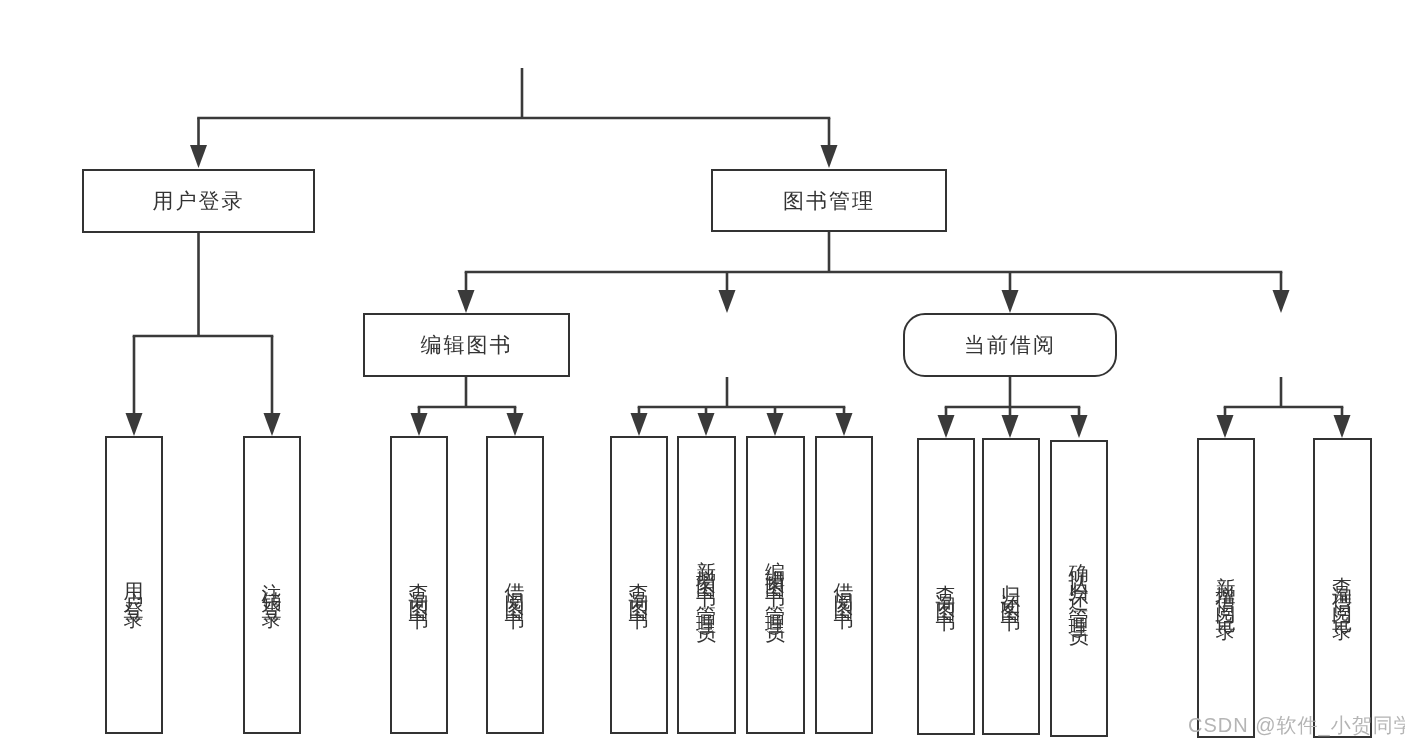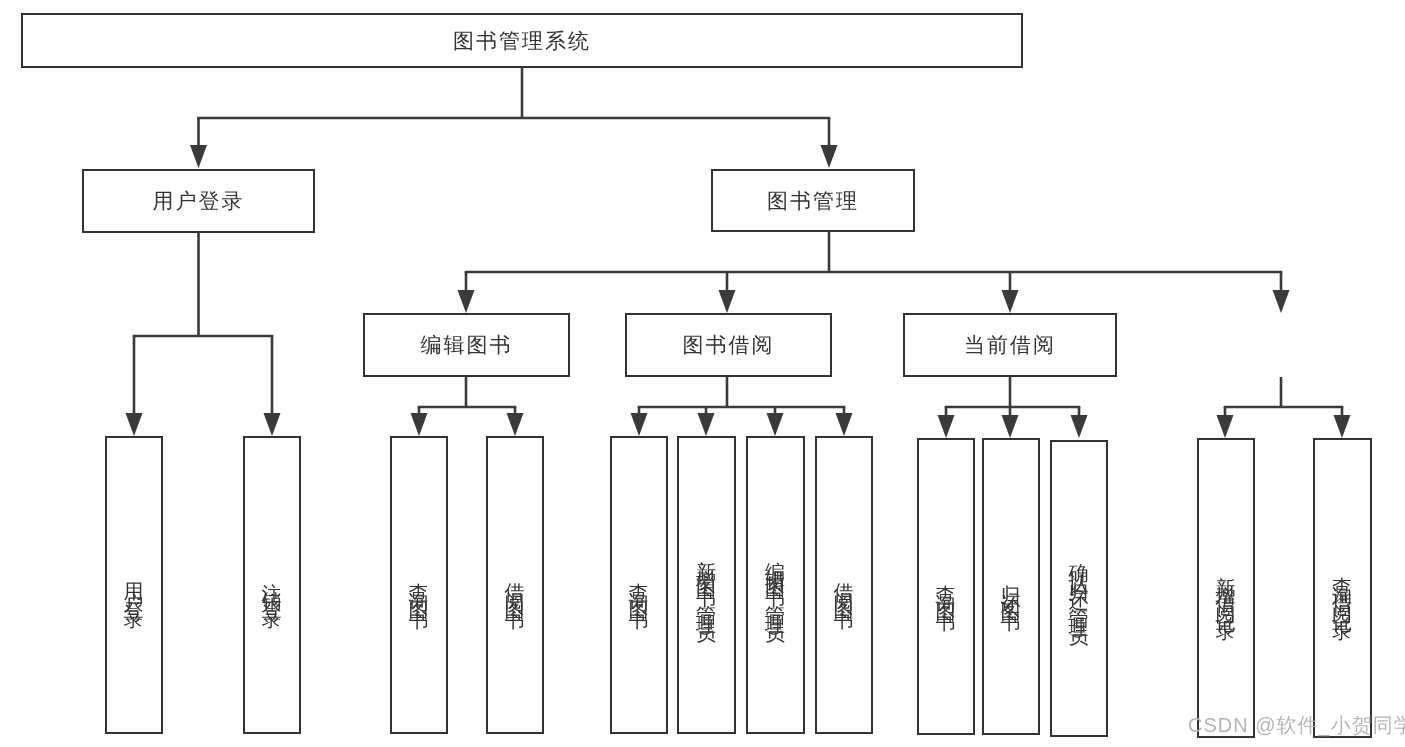--- a/index.html
+++ b/index.html
@@ -119,28 +119,26 @@
     <polygon points="1070.5,415 1087.5,415 1079,438"></polygon>
 
     <path d="M1281,377 V407"></path>
     <path d="M1223.7,407 H1343.3"></path>
     <path d="M1225,407 V418"></path>
     <path d="M1342,407 V418"></path>
     <polygon points="1216.5,415 1233.5,415 1225,438"></polygon>
     <polygon points="1333.5,415 1350.5,415 1342,438"></polygon>
   </svg>
 
-  <div class="node hbox" style="left:21px; top:13px; width:1002px; height:55px;">图书管理系统</div>
 
   <div class="node hbox" style="left:82px; top:169px; width:233px; height:64px;">用户登录</div>
-  <div class="node hbox" style="left:711px; top:169px; width:204px; height:63px;">图书管理</div>
+  <div class="node hbox" style="left:711px; top:169px; width:236px; height:63px;">图书管理</div>
 
   <div class="node hbox" style="left:363px; top:313px; width:207px; height:64px;">编辑图书</div>
-  <div class="node hbox" style="left:625px; top:313px; width:207px; height:64px;">图书借阅</div>
-  <div class="node hbox" style="left:903px; top:313px; width:214px; height:64px;">当前借阅</div>
+  <div class="node hbox" style="left:903px; top:313px; width:214px; height:64px;border-radius:22px;">当前借阅</div>
 
   <div class="node vbox" style="left:105px; top:436px; width:58px; height:298px;">用户登录</div>
   <div class="node vbox" style="left:243px; top:436px; width:58px; height:298px;">注销登录</div>
 
   <div class="node vbox" style="left:390px; top:436px; width:58px; height:298px;">查询图书</div>
   <div class="node vbox" style="left:486px; top:436px; width:58px; height:298px;">借阅图书</div>
 
   <div class="node vbox" style="left:610px; top:436px; width:58px; height:298px;">查询图书</div>
   <div class="node vbox" style="left:677px; top:436px; width:59px; height:298px;">新增图书（管理员）</div>
   <div class="node vbox" style="left:746px; top:436px; width:59px; height:298px;">编辑图书（管理员）</div>

